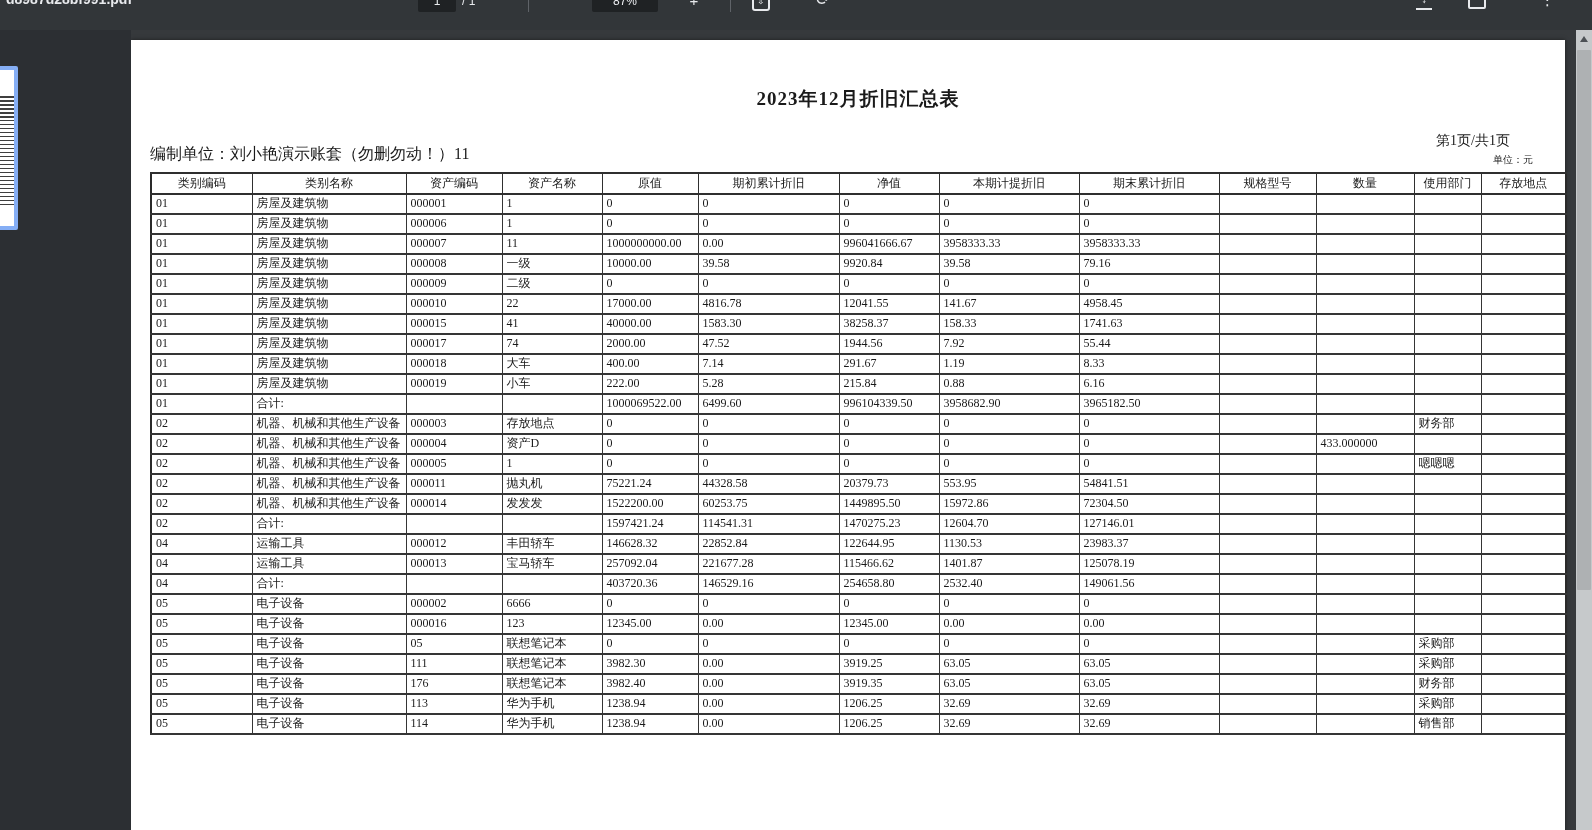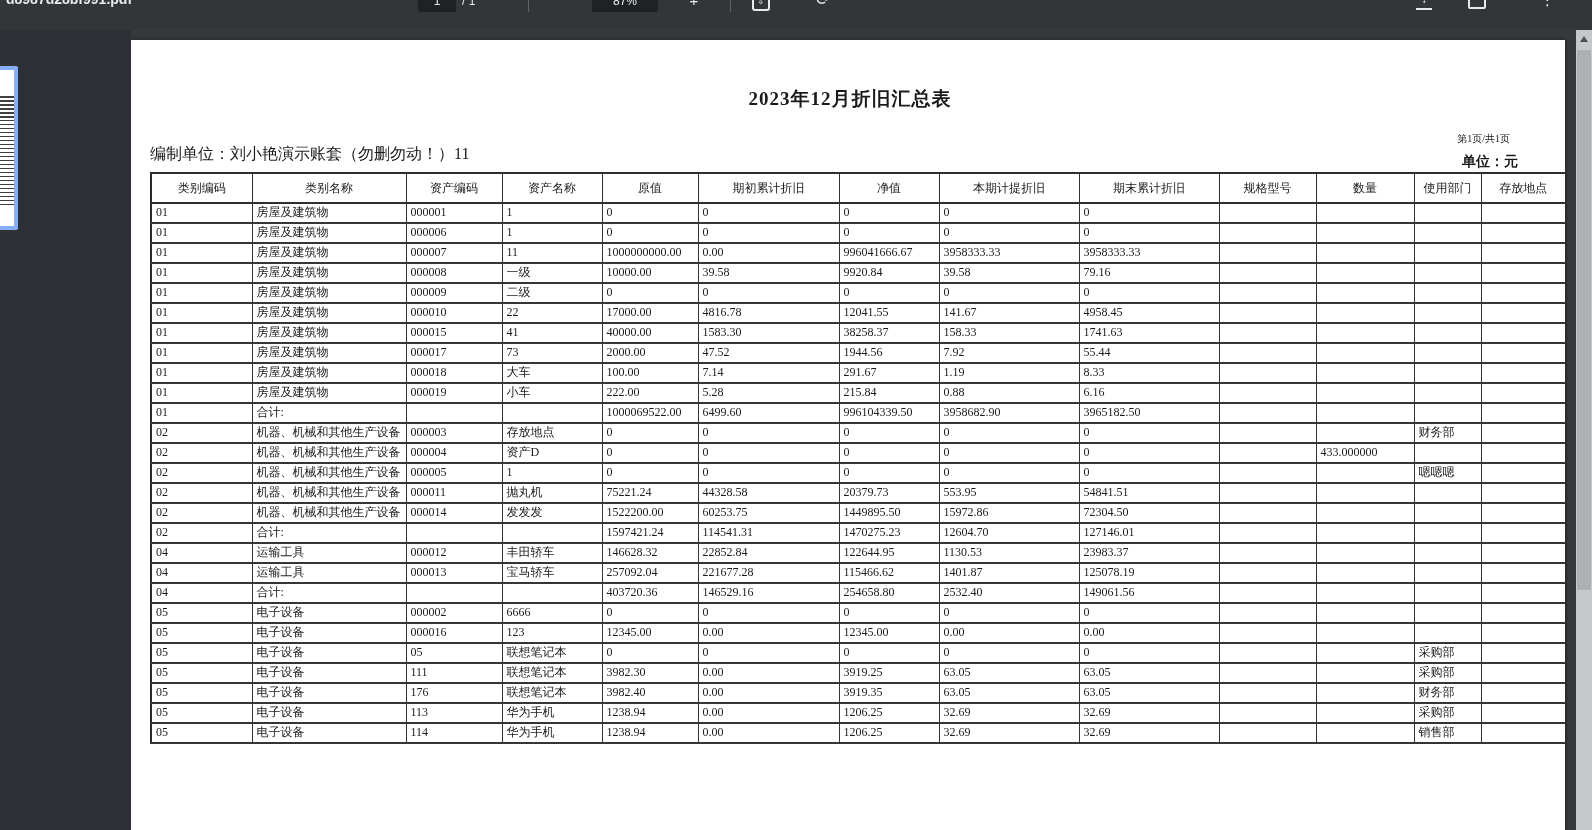--- a/index.html
+++ b/index.html
@@ -41,30 +41,30 @@
   .scrollbar{position:absolute;right:0;top:30px;width:16px;height:800px;background:#c6c9cb;z-index:20;}
   .sb-up{position:absolute;left:0;top:0;width:16px;height:18px;background:#c6c9cb;cursor:pointer;}
   .sb-up:after{content:"";position:absolute;left:4px;top:6px;border-left:4px solid transparent;
      border-right:4px solid transparent;border-bottom:6px solid #4d5156;}
   .sb-thumb{position:absolute;left:1px;top:20px;width:14px;height:540px;background:#aeb1b3;border-radius:1px;cursor:grab;}
 
   
   .page{position:absolute;left:131px;top:40px;width:1434px;height:1100px;background:#ffffff;
         box-shadow:0 0 4px rgba(0,0,0,.5);
         font-family:"Liberation Serif","DejaVu Serif",serif;color:#1a1a1a;}
-  .doc-title{position:absolute;left:2px;top:46px;width:100%;text-align:center;
+  .doc-title{position:absolute;left:10px;top:46px;width:100%;text-align:center;
              font-size:19px;font-weight:bold;letter-spacing:1px;}
-  .page-info{position:absolute;right:55px;top:92px;font-size:10px;}
-  .unit-label{position:absolute;right:47px;top:113px;font-size:14px;font-weight:bold;}
+  .page-info{position:absolute;right:55px;top:92px;font-size:14px;}
+  .unit-label{position:absolute;right:32px;top:113px;font-size:10px;}
   .prepared-by{position:absolute;left:19px;top:104px;font-size:16px;}
 
   table.dep{position:absolute;left:19px;top:132px;border-collapse:collapse;table-layout:fixed;
             width:1415px;font-size:12px;}
   table.dep th{border:1px solid #2f2f2f;border-top-width:2px;border-bottom-width:2px;
-               font-weight:normal;text-align:center;height:30px;padding:1px 3px;overflow:hidden;}
+               font-weight:normal;text-align:center;height:21px;padding:1px 3px;overflow:hidden;}
   table.dep td{border:1px solid #353535;border-bottom-width:2px;height:20px;line-height:1.12;
                padding:1px 4px;text-align:left;vertical-align:middle;overflow:hidden;word-break:break-all;}
   table.dep{border:2px solid #2a2a2a;}
 </style>
 </head>
 <body>
 
 <div id="app">
 
   <div class="toolbar">
@@ -232,37 +232,37 @@
             <td>1741.63</td>
             <td></td>
             <td></td>
             <td></td>
             <td></td>
           </tr>
           <tr>
             <td>01</td>
             <td>房屋及建筑物</td>
             <td>000017</td>
-            <td>73</td>
+            <td>74</td>
             <td>2000.00</td>
             <td>47.52</td>
             <td>1944.56</td>
             <td>7.92</td>
             <td>55.44</td>
             <td></td>
             <td></td>
             <td></td>
             <td></td>
           </tr>
           <tr>
             <td>01</td>
             <td>房屋及建筑物</td>
             <td>000018</td>
             <td>大车</td>
-            <td>100.00</td>
+            <td>400.00</td>
             <td>7.14</td>
             <td>291.67</td>
             <td>1.19</td>
             <td>8.33</td>
             <td></td>
             <td></td>
             <td></td>
             <td></td>
           </tr>
           <tr>

